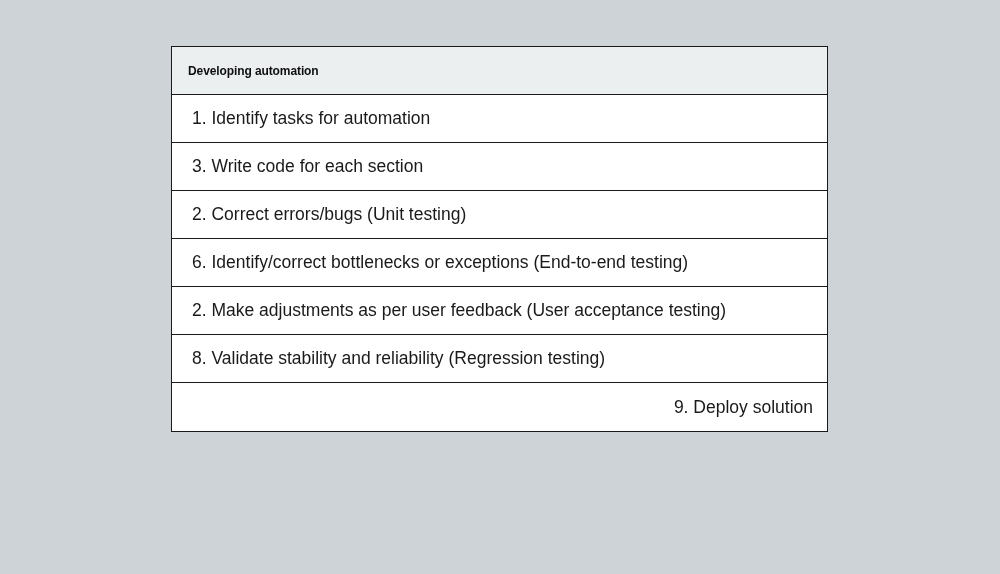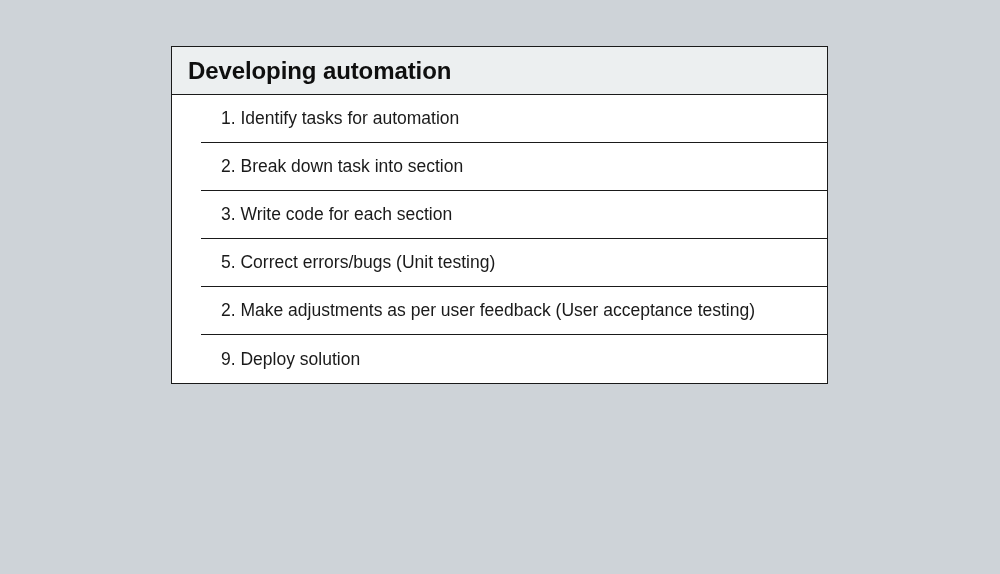--- a/index.html
+++ b/index.html
@@ -34,44 +34,44 @@
   .table-header {
     background: #eceff0;
     height: 48px;
     display: flex;
     align-items: center;
     padding-left: 16px;
     border-bottom: 1.5px solid #1a1a1a;
   }
 
   .table-header-title {
-    font-size: 24px;
+    font-size: 12px;
     font-weight: bold;
     color: #0f0f0f;
     letter-spacing: -0.1px;
     line-height: 1;
   }
 
   .table-body {
     display: block;
   }
 
   .table-row {
     height: 48px;
     display: flex;
     align-items: center;
     padding-left: 20px;
     padding-right: 14px;
     border-bottom: 1.5px solid #1a1a1a;
     background: #ffffff;
-    margin-left: 29px;
   }
 
   .table-row:last-child {
     border-bottom: none;
+    justify-content: flex-end;
   }
 
   .row-text {
     font-size: 17.5px;
     font-weight: normal;
     color: #1a1a1a;
     line-height: 1.2;
     white-space: nowrap;
   }
 </style>
@@ -85,38 +85,41 @@
     <div class="table-header">
       <span class="table-header-title">Developing automation</span>
     </div>
 
     <div class="table-body">
 
       <div class="table-row">
         <span class="row-text">1. Identify tasks for automation</span>
       </div>
 
-      <div class="table-row">
-        <span class="row-text">2. Break down task into section</span>
-      </div>
 
       <div class="table-row">
         <span class="row-text">3. Write code for each section</span>
       </div>
 
       <div class="table-row">
-        <span class="row-text">5. Correct errors/bugs (Unit testing)</span>
+        <span class="row-text">2. Correct errors/bugs (Unit testing)</span>
       </div>
 
 
+      <div class="table-row">
+        <span class="row-text">6. Identify/correct bottlenecks or exceptions (End-to-end testing)</span>
+      </div>
 
       <div class="table-row">
         <span class="row-text">2. Make adjustments as per user feedback (User acceptance testing)</span>
       </div>
 
+      <div class="table-row">
+        <span class="row-text">8. Validate stability and reliability (Regression testing)</span>
+      </div>
 
       <div class="table-row">
         <span class="row-text">9. Deploy solution</span>
       </div>
 
     </div>
   </div>
 
 </div>
 

